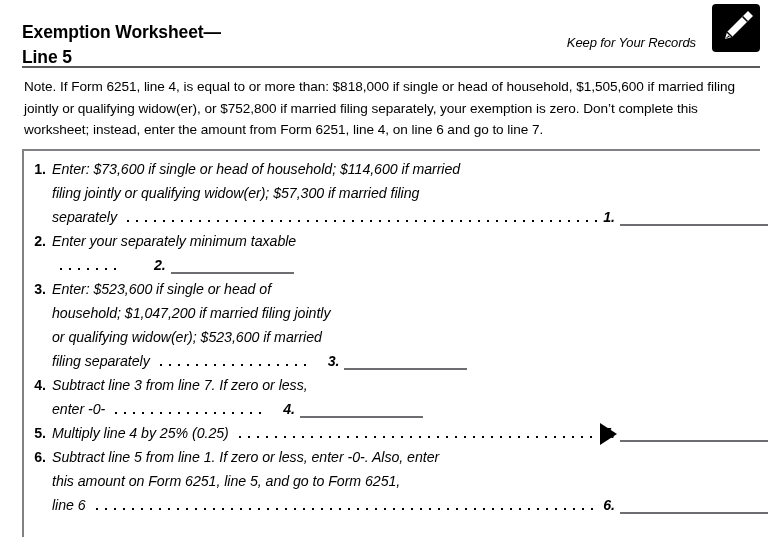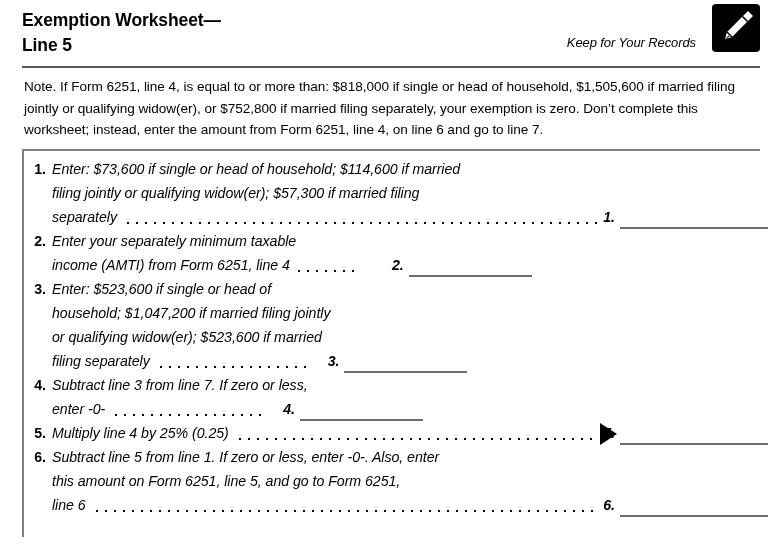--- a/index.html
+++ b/index.html
@@ -21,21 +21,21 @@
 
   
   .header {
     position: relative;
     height: 66px;
     padding: 0 10px 0 22px;
   }
   .title {
     position: absolute;
     left: 22px;
-    top: 8px;
+    top: 20px;
     font-size: 17.5px;
     font-weight: bold;
     line-height: 25px;
     letter-spacing: -0.1px;
     white-space: pre-line;
   }
   .keep-records {
     position: absolute;
     right: 72px;
     top: 35px;
@@ -105,21 +105,21 @@
   .body {
     flex: 1 1 auto;
     position: relative;
     font-style: italic;
   }
   .body .txt { display: block; }
 
   
   .answer-row {
     display: flex;
-    align-items: flex-end;
+    align-items: center;
     width: 100%;
   }
   .answer-row .lead-text { flex: 0 0 auto; white-space: nowrap; }
   .dots {
     flex: 1 1 auto;
     min-width: 20px;
     margin: 0 6px 0 10px;
     position: relative;
     height: 20px;
   }
@@ -218,21 +218,20 @@
           <span class="blank wide"></span>
         </div>
       </div>
     </div>
 
     <div class="item">
       <div class="num">2.</div>
       <div class="body">
         <span class="txt">Enter your separately minimum taxable</span>
         <div class="answer-row">
-          <span class="lead-text">income (AMTI) from Form 6251, line 4</span>
           <span class="dots fixed-2"></span>
           <span class="pad-2"></span>
           <span class="ansnum">2.</span>
           <span class="blank narrow"></span>
         </div>
       </div>
     </div>
 
     <div class="item">
       <div class="num">3.</div>

